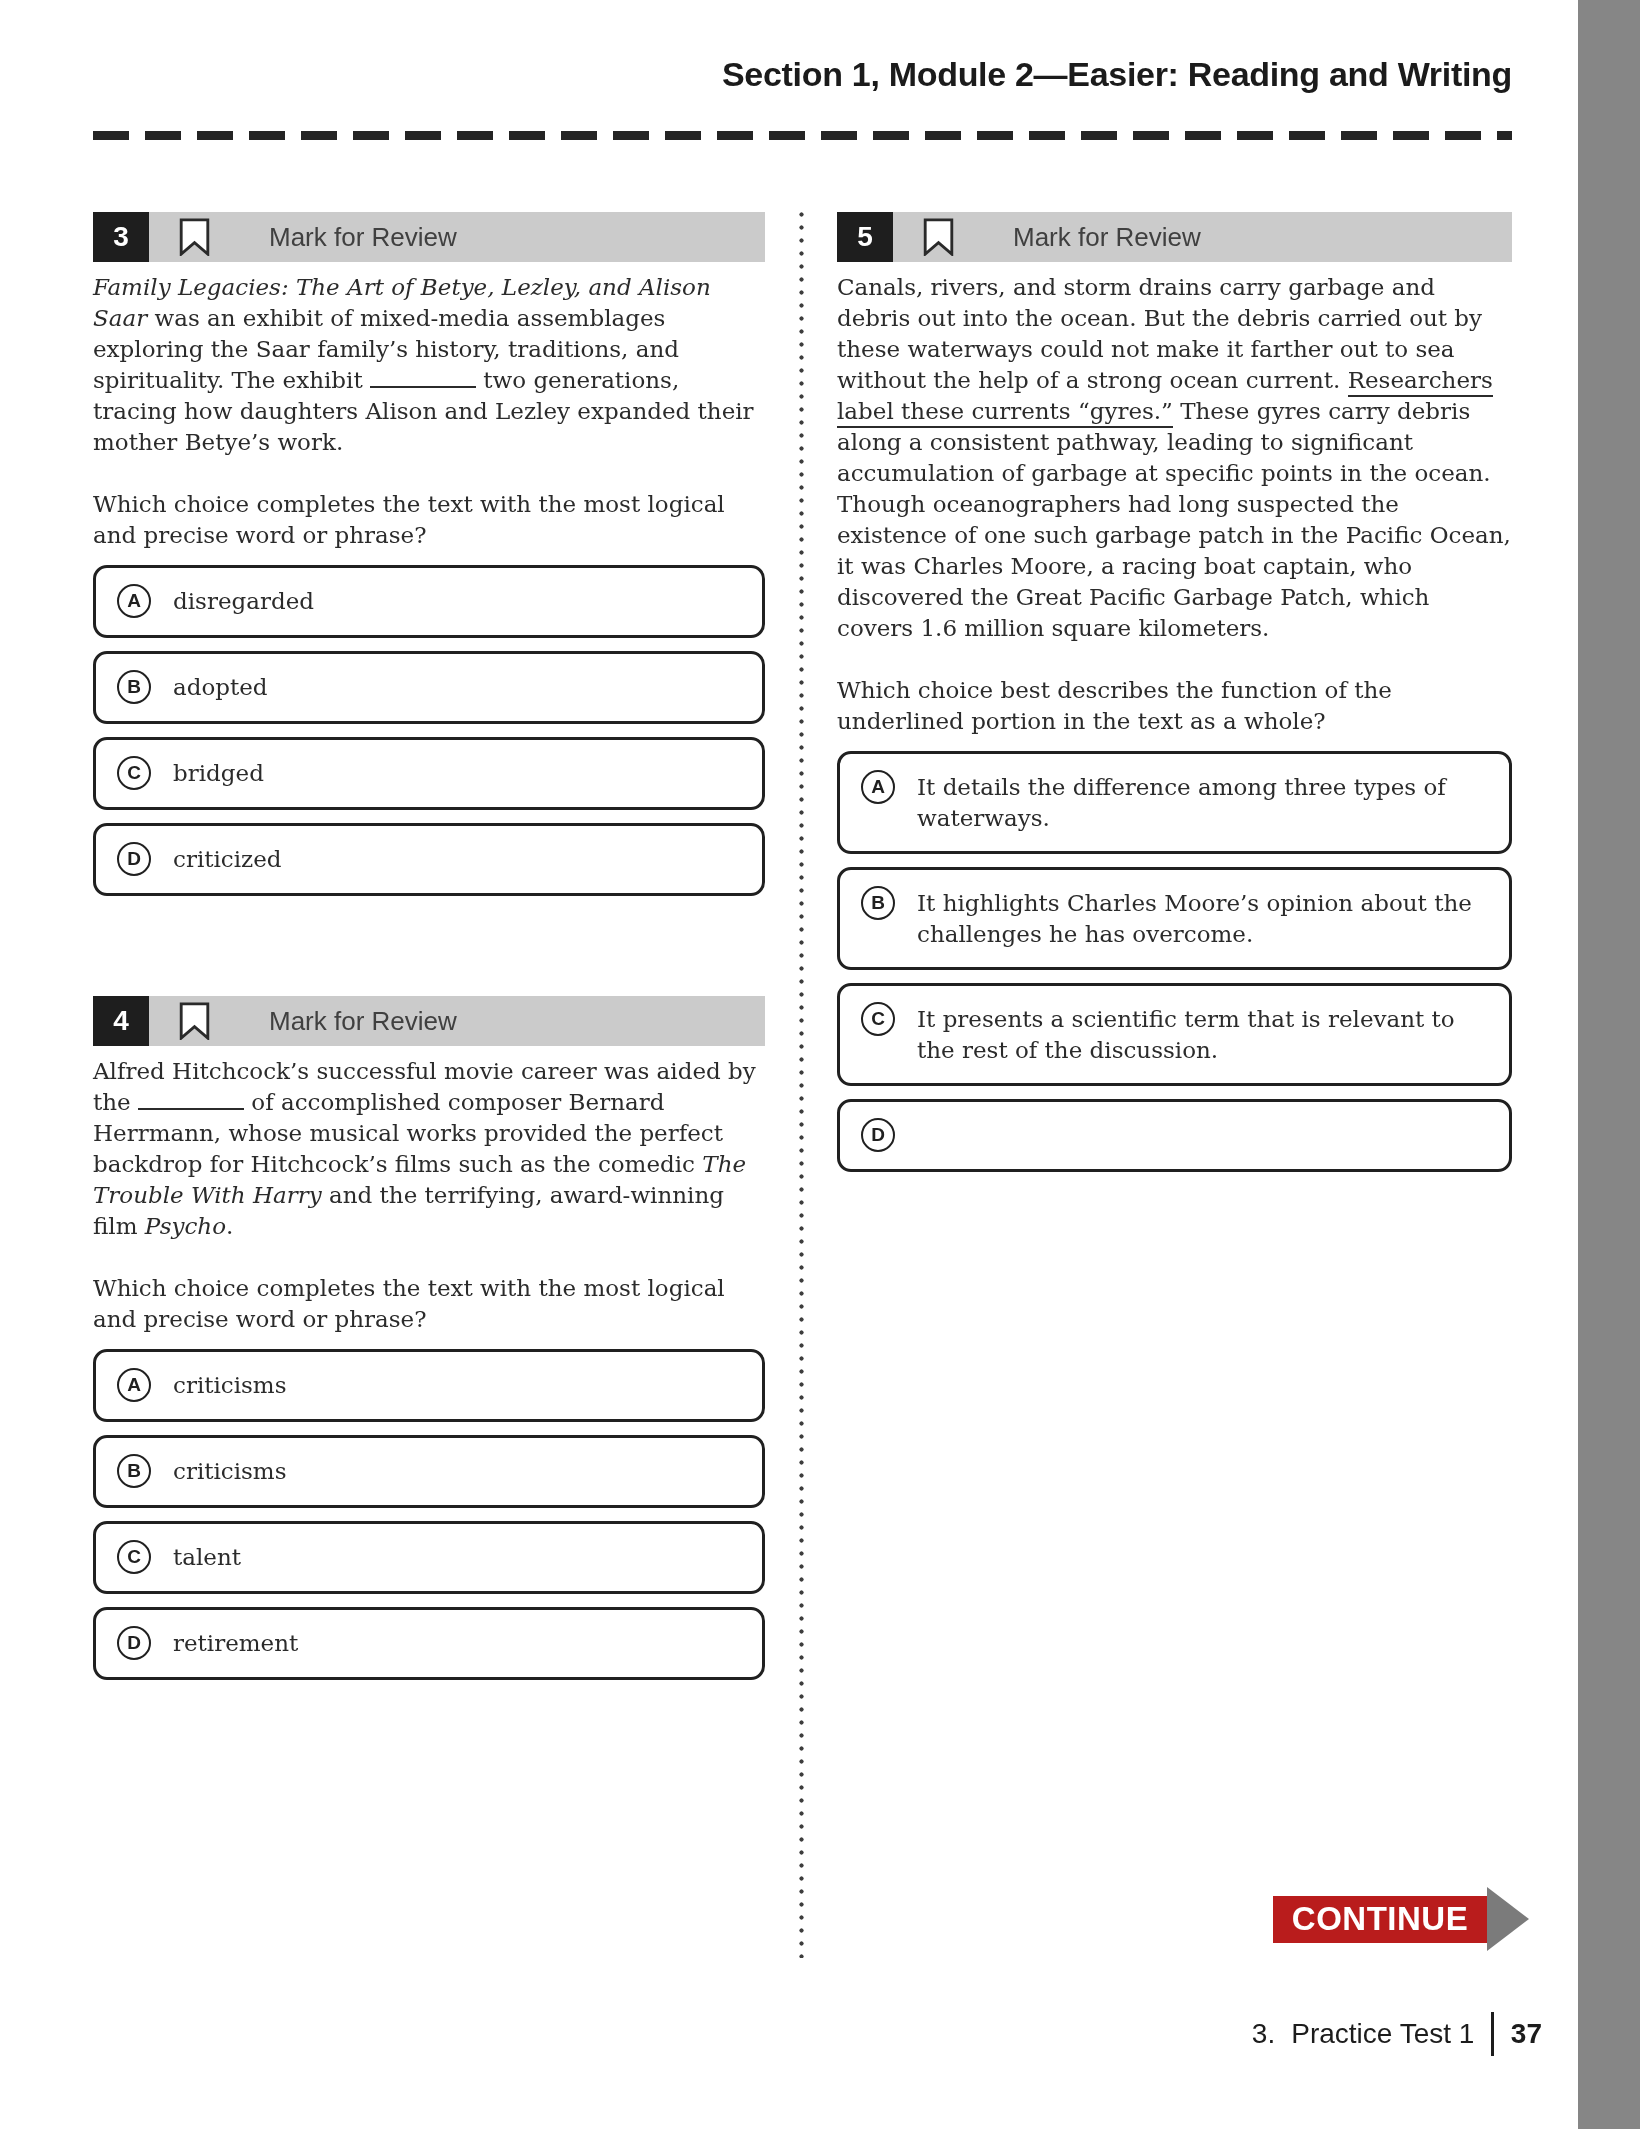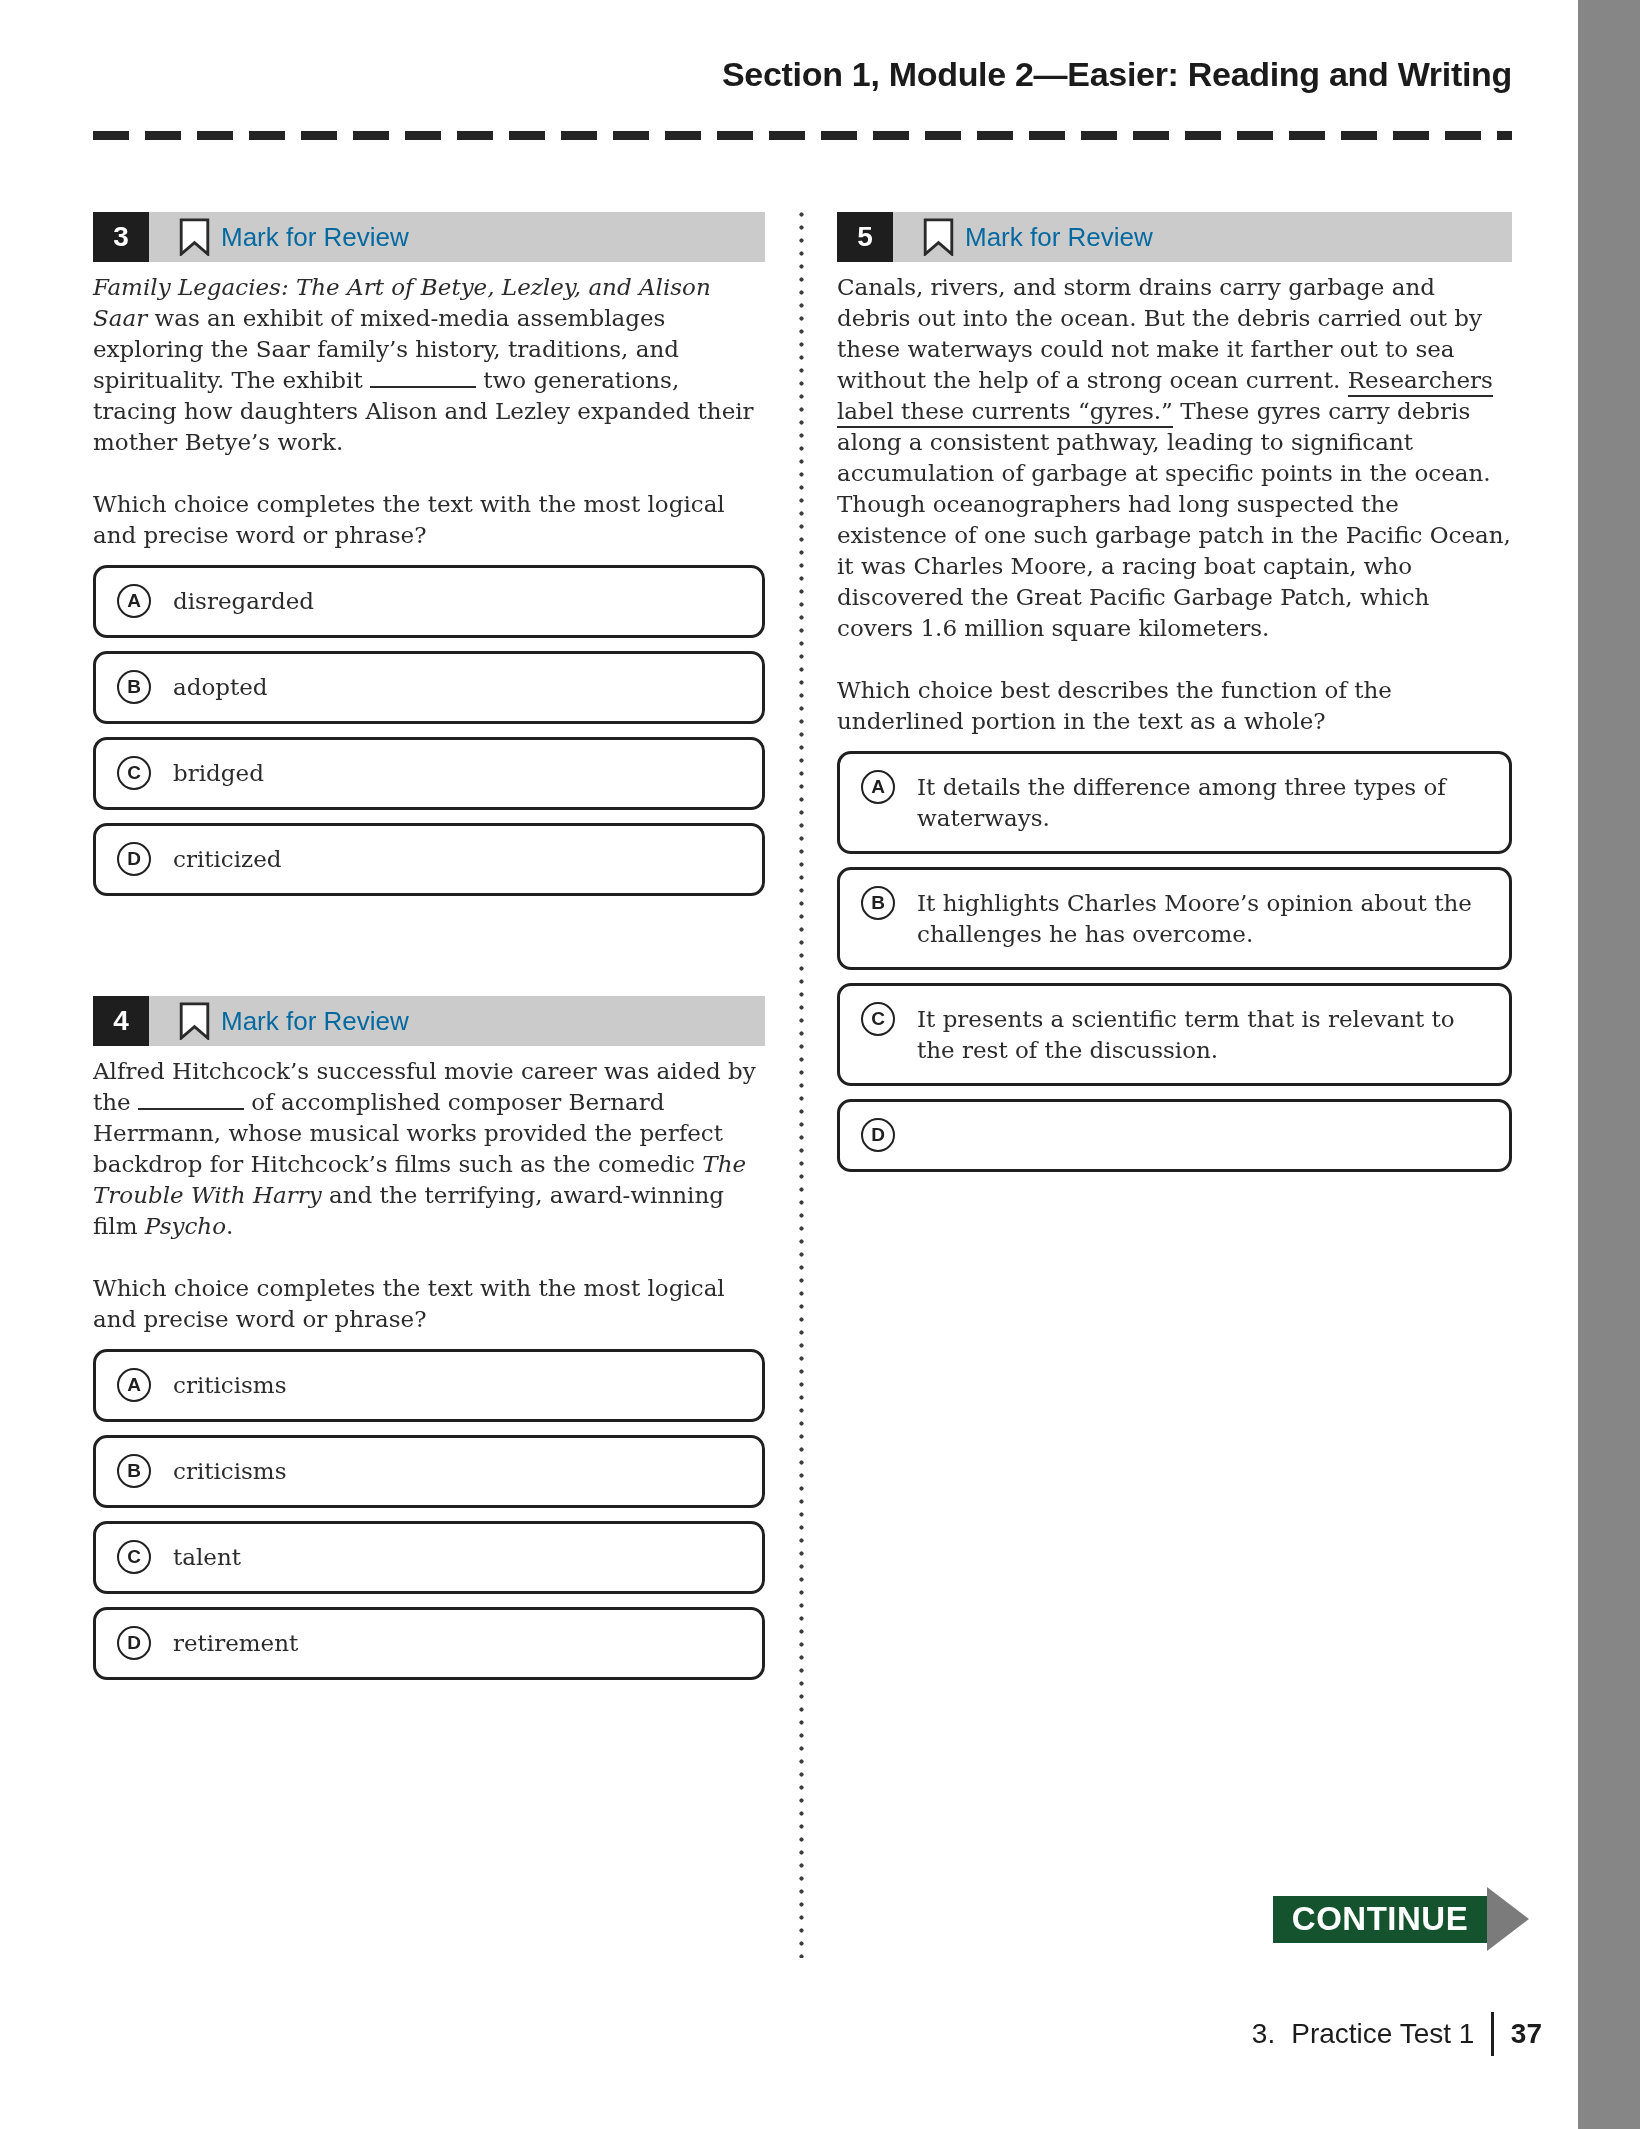--- a/index.html
+++ b/index.html
@@ -55,21 +55,21 @@
     font-weight: bold; font-size: 28px;
     display: flex; align-items: center; justify-content: center;
   }
   .mark {
     display: flex; align-items: center;
     padding-left: 30px; cursor: pointer;
   }
   .bookmark { width: 31px; height: 38px; margin-right: 11px; display: block; }
   .mark-label {
     font-family: "Liberation Sans", sans-serif;
-    font-size: 26px; color: #0369a1;
+    font-size: 26px; color: #404040; margin-left: 48px;
   }
 
   .passage { font-size: 23px; line-height: 31px; margin: 0 0 31px 0; }
   .prompt  { font-size: 23px; line-height: 31px; margin: 12px 0 14px 0; }
   .blank {
     display: inline-block; width: 106px; height: 5px;
     border-bottom: 2.5px solid #2b2b2b;
   }
   .ul { border-bottom: 2.5px solid #2b2b2b; padding-bottom: 1.5px; }
   em { font-style: italic; }
@@ -90,21 +90,21 @@
     font-weight: bold; font-size: 19px; color: #202020;
     margin-right: 22px; margin-top: -1px;
   }
   .opt-text { font-size: 23px; line-height: 31px; padding-top: 1px; }
 
   .continue {
     position: absolute; left: 1273px; top: 1887px;
     display: flex; align-items: center; cursor: pointer;
   }
   .continue-rect {
-    width: 214px; height: 47px; background: #14532d;
+    width: 214px; height: 47px; background: #b91c1c;
     color: #ffffff;
     display: flex; align-items: center; justify-content: center;
     font-family: "Liberation Sans", sans-serif;
     font-weight: bold; font-size: 33px; letter-spacing: 0.5px;
   }
   .continue-head {
     width: 0; height: 0;
     border-top: 32px solid transparent;
     border-bottom: 32px solid transparent;
     border-left: 42px solid #7b7b7b;

